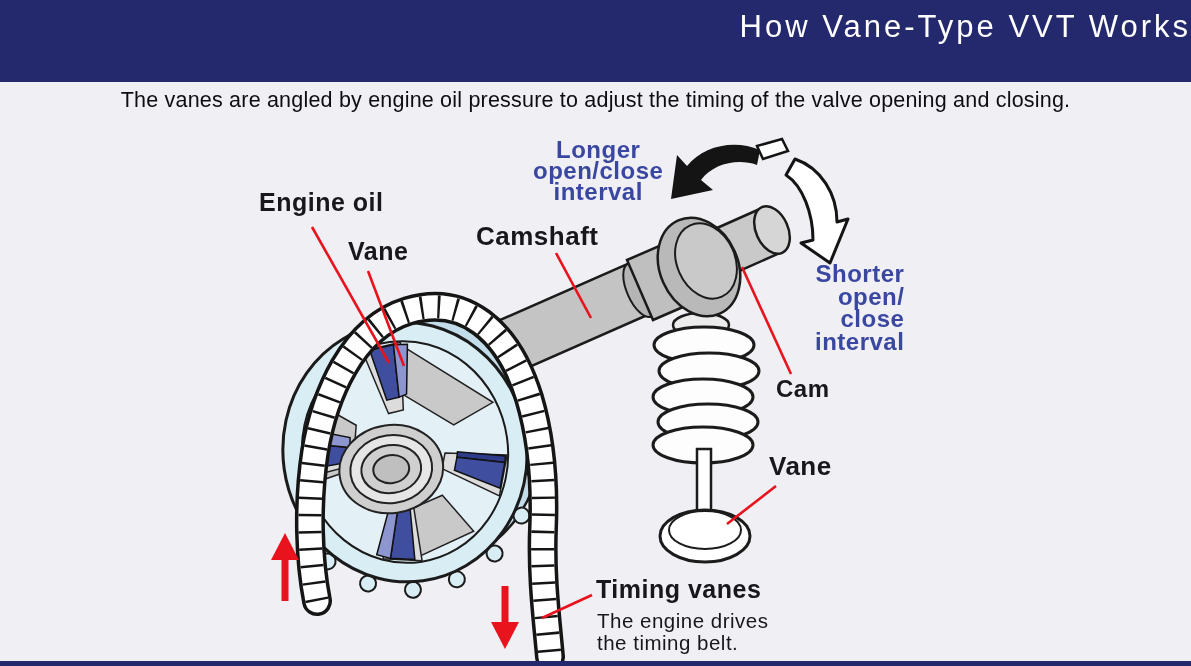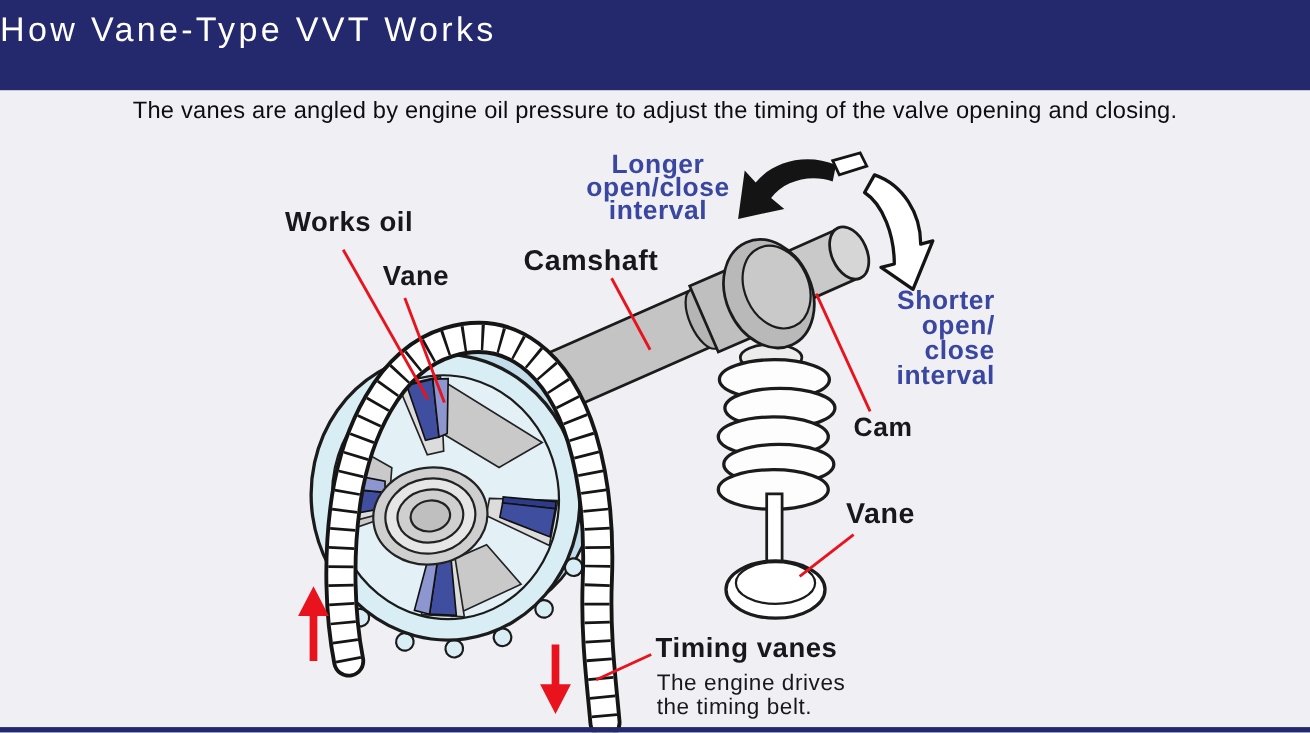--- a/index.html
+++ b/index.html
@@ -3,21 +3,21 @@
 <meta charset="utf-8">
 <style>
   :root{
     --navy:#24286c; --page-bg:#efeff4; --label-blue:#3a47a0;
     --red:#e8131d; --wheel-cyan:#d9edf4; --vane-blue:#404ea0; --metal:#c4c4c4;
   }
   html,body{margin:0;padding:0;}
   body{font-family:"Liberation Sans",sans-serif;background:#888;}
   .stage{position:relative;width:1191px;height:666px;background:var(--page-bg);overflow:hidden;}
   .header{position:absolute;left:0;top:0;width:100%;height:82px;background:var(--navy);}
-  .title{position:absolute;left:0;top:9px;width:100%;text-align:left;color:#ffffff;
+  .title{position:absolute;left:0;top:9px;width:100%;text-align:right;color:#ffffff;
          font-size:31px;letter-spacing:3px;font-weight:normal;}
   .subtitle{position:absolute;left:0;top:88px;width:100%;text-align:center;color:#0d0d12;
             font-size:21.5px;font-weight:normal;letter-spacing:0.2px;}
   .bottom-bar{position:absolute;left:0;bottom:0;width:100%;height:5px;background:var(--navy);}
   svg.art{position:absolute;left:0;top:0;}
   .lbl{position:absolute;font-weight:bold;color:#17171c;white-space:pre-line;letter-spacing:0.5px;}
   .lbl.blue{color:var(--label-blue);}
   .eo{left:259px;top:188px;font-size:25px;}
   .vn{left:348px;top:237px;font-size:25px;}
   .cs{left:476px;top:221px;font-size:26px;}
@@ -135,21 +135,21 @@
       <path class="red-line" d="M556,253 L591,318"></path>
       <path class="red-line" d="M742,267 L791,374"></path>
       <path class="red-line" d="M776,486 L727,524"></path>
       <path class="red-line" d="M592,595 L542,618"></path>
     </g>
 
     <path class="red-fill" d="M281.5,601 L281.5,560 L271,560 L285,533 L299,560 L288.5,560 L288.5,601 Z"></path>
     <path class="red-fill" d="M501.5,586 L501.5,622 L491,622 L505,649 L519,622 L508.5,622 L508.5,586 Z"></path>
   </svg>
 
-  <div class="lbl eo">Works oil</div>
+  <div class="lbl eo">Engine oil</div>
   <div class="lbl vn">Vane</div>
   <div class="lbl cs">Camshaft</div>
   <div class="lbl blue lg">Longer
 open/close
 interval</div>
   <div class="lbl blue sh">Shorter
 open/
 close
 interval</div>
   <div class="lbl cm">Cam</div>

